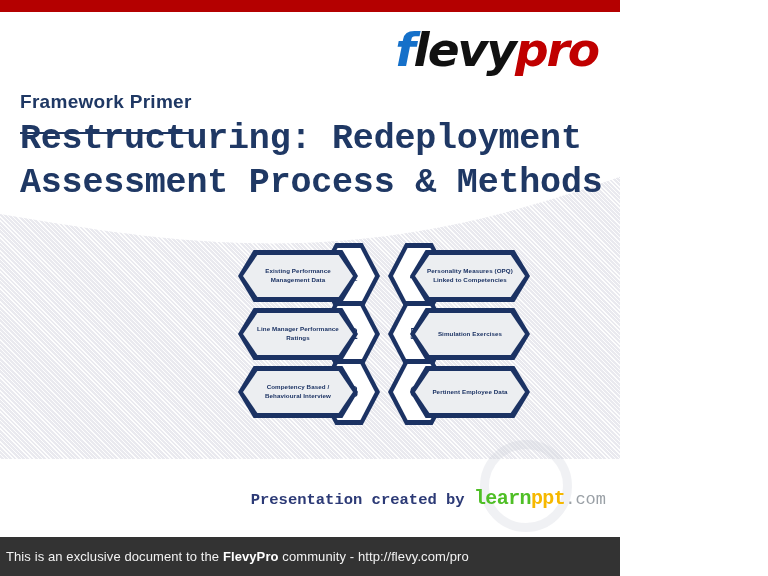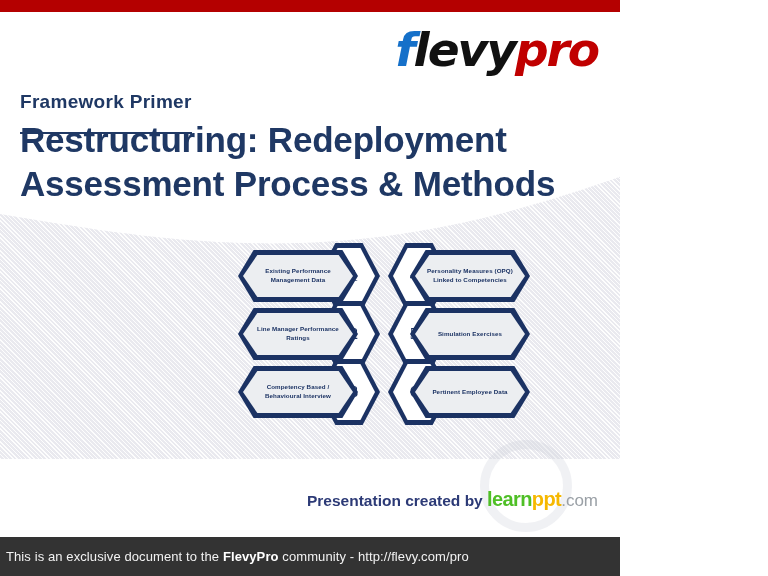--- a/index.html
+++ b/index.html
@@ -71,20 +71,21 @@
   }
   .title {
     position:absolute;
     left:20px; top:118px;
     width:660px;
     font-size:35px;
     font-weight:bold;
     line-height:1.25;
     color:#1f3864;
     letter-spacing:-0.2px;
+    font-family:Liberation Mono, monospace;
   }
 
   
   .diagram {
     position:absolute;
     left:238px; top:250px;
     width:292px; height:172px;
   }
   .hex-row { position:absolute; left:0; width:292px; height:52px; }
   .hex-row.r0 { top:0; }
@@ -148,26 +149,26 @@
   
   .watermark {
     position:absolute;
     right:48px; top:440px;
     width:92px; height:92px;
     border:9px solid rgba(200,205,215,0.28);
     border-radius:50%;
   }
   .credit {
     position:absolute;
-    right:22px; top:489px;
+    right:14px; top:489px;
     font-size:15.5px;
     font-weight:bold;
     white-space:nowrap;
     line-height:1;
-    font-family:Liberation Sans, sans-serif;
+    font-family:Liberation Mono, monospace;
   }
   .credit .c-lead { color:#2c3a76; }
   .credit .c-learn { color:#4fbf26; font-size:20px; letter-spacing:-0.6px; }
   .credit .c-ppt  { color:#f6b800; font-size:20px; letter-spacing:-0.6px; }
   .credit .c-com  { color:#9aa0a6; font-size:17px; font-weight:normal; }
 
   
   .footer {
     position:absolute;
     left:0; bottom:0;

